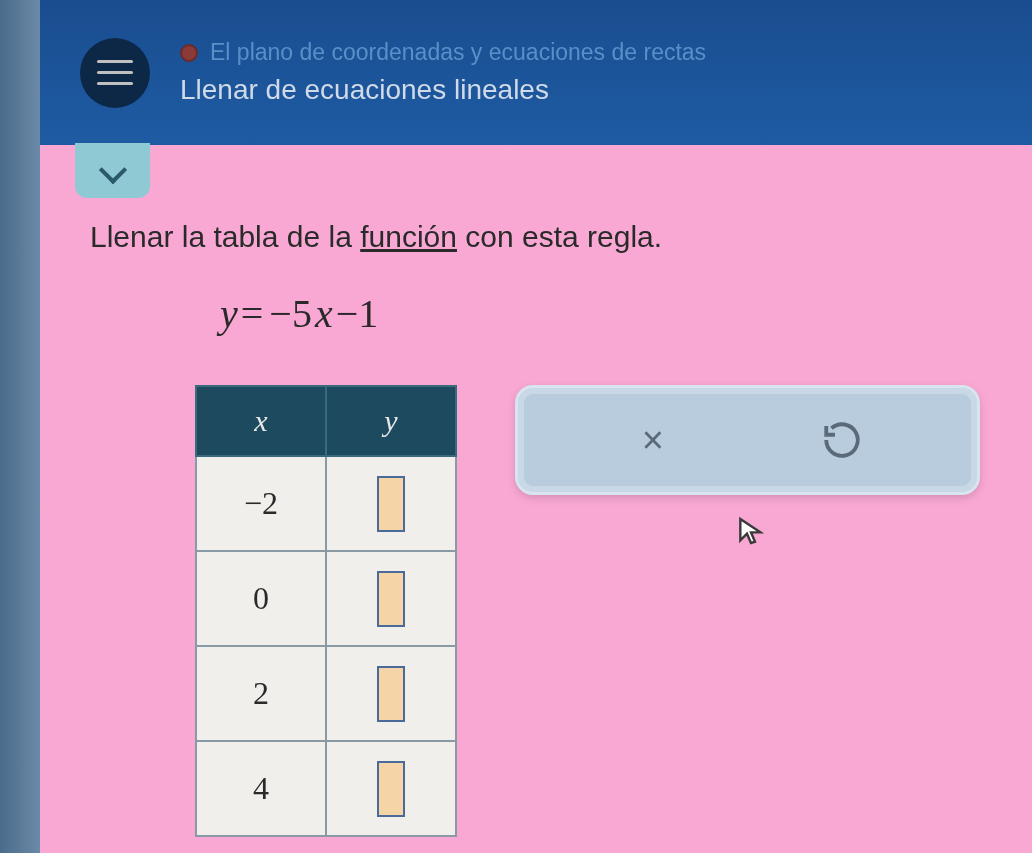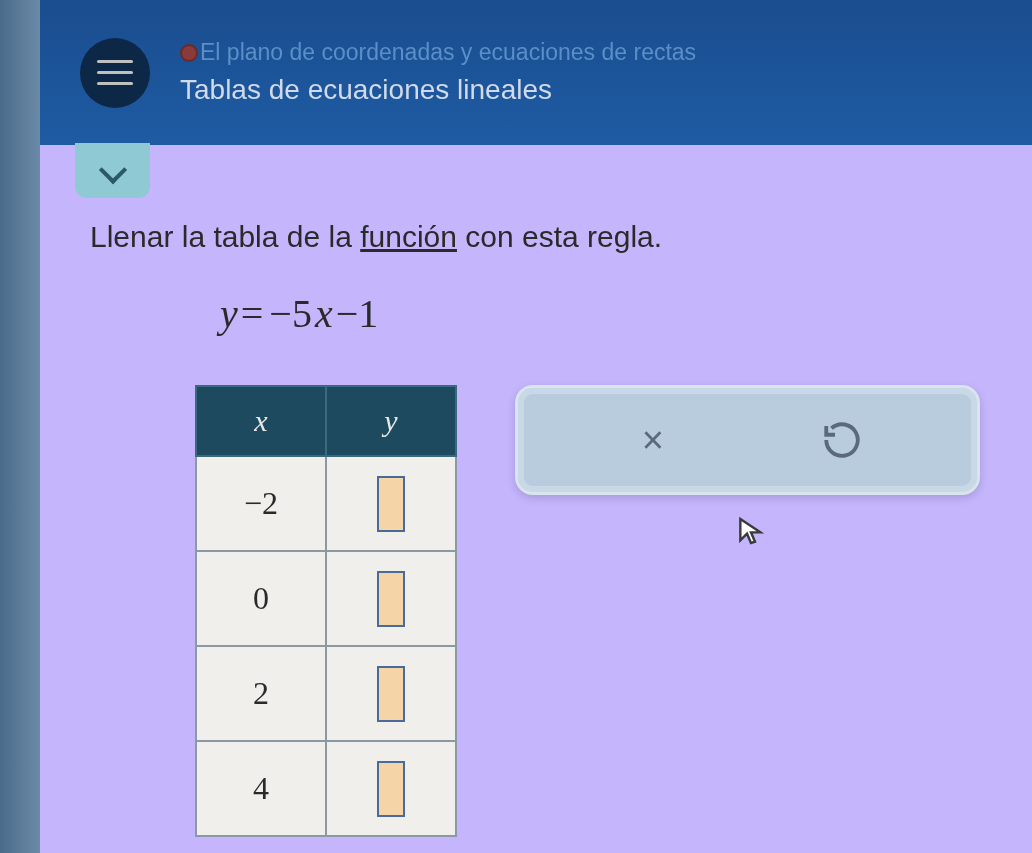--- a/index.html
+++ b/index.html
@@ -55,21 +55,21 @@
     }
     .header-text {
       margin-left: 30px;
       display: flex;
       flex-direction: column;
       gap: 8px;
     }
     .breadcrumb-line {
       display: flex;
       align-items: center;
-      gap: 2px;
+      gap: 12px;
     }
     .red-dot {
       width: 18px;
       height: 18px;
       border-radius: 50%;
       background: #8b3a3a;
       border: 2px solid #6b2a2a;
     }
     .breadcrumb-text {
       color: #5a8fc7;
@@ -80,21 +80,21 @@
       color: #d0dae8;
       font-size: 28px;
       font-weight: 400;
     }
     .content {
       position: absolute;
       left: 40px;
       top: 145px;
       right: 0;
       bottom: 0;
-      background: #c4b5fd;
+      background: #f9a8d4;
       padding: 6px;
     }
     .dropdown-tab {
       position: absolute;
       left: 35px;
       top: -2px;
       width: 75px;
       height: 55px;
       background: #8ec9d4;
       border-radius: 0 0 12px 12px;
@@ -235,21 +235,21 @@
   <div class="menu-button">
     <div class="menu-line"></div>
     <div class="menu-line"></div>
     <div class="menu-line"></div>
   </div>
   <div class="header-text">
     <div class="breadcrumb-line">
       <div class="red-dot"></div>
       <span class="breadcrumb-text">El plano de coordenadas y ecuaciones de rectas</span>
     </div>
-    <div class="page-title">Tablas de ecuaciones lineales</div>
+    <div class="page-title">Llenar de ecuaciones lineales</div>
   </div>
 </div>
 
 <div class="content">
   <div class="dropdown-tab">
     <div class="chevron-down"></div>
   </div>
 
   <div class="instruction">
     <span>Llenar la tabla de la </span><span class="underline-link">función</span><span> con esta regla.</span>

